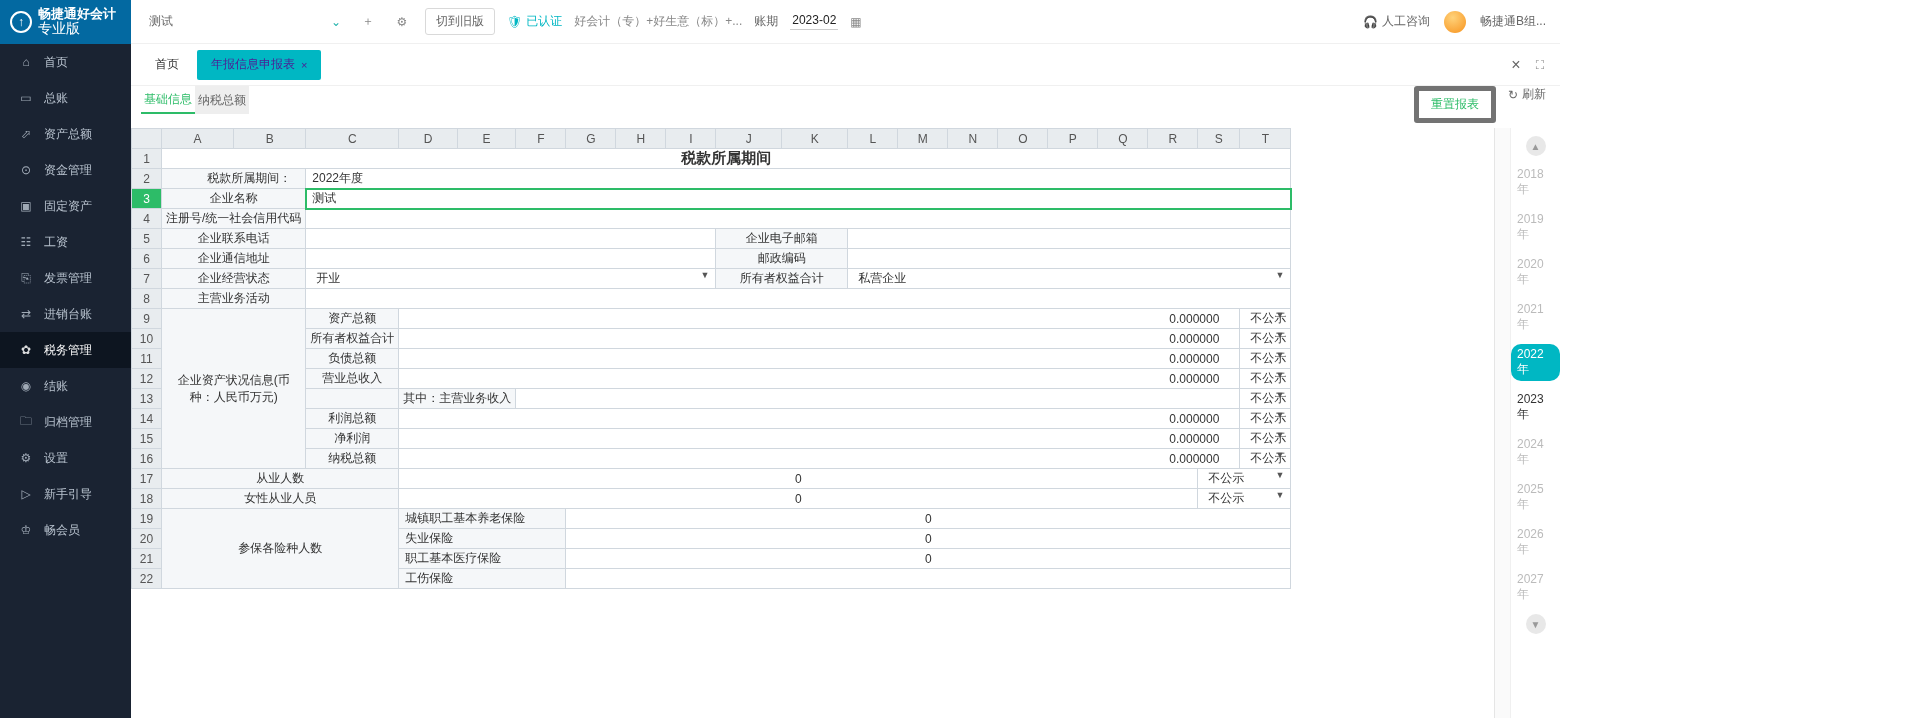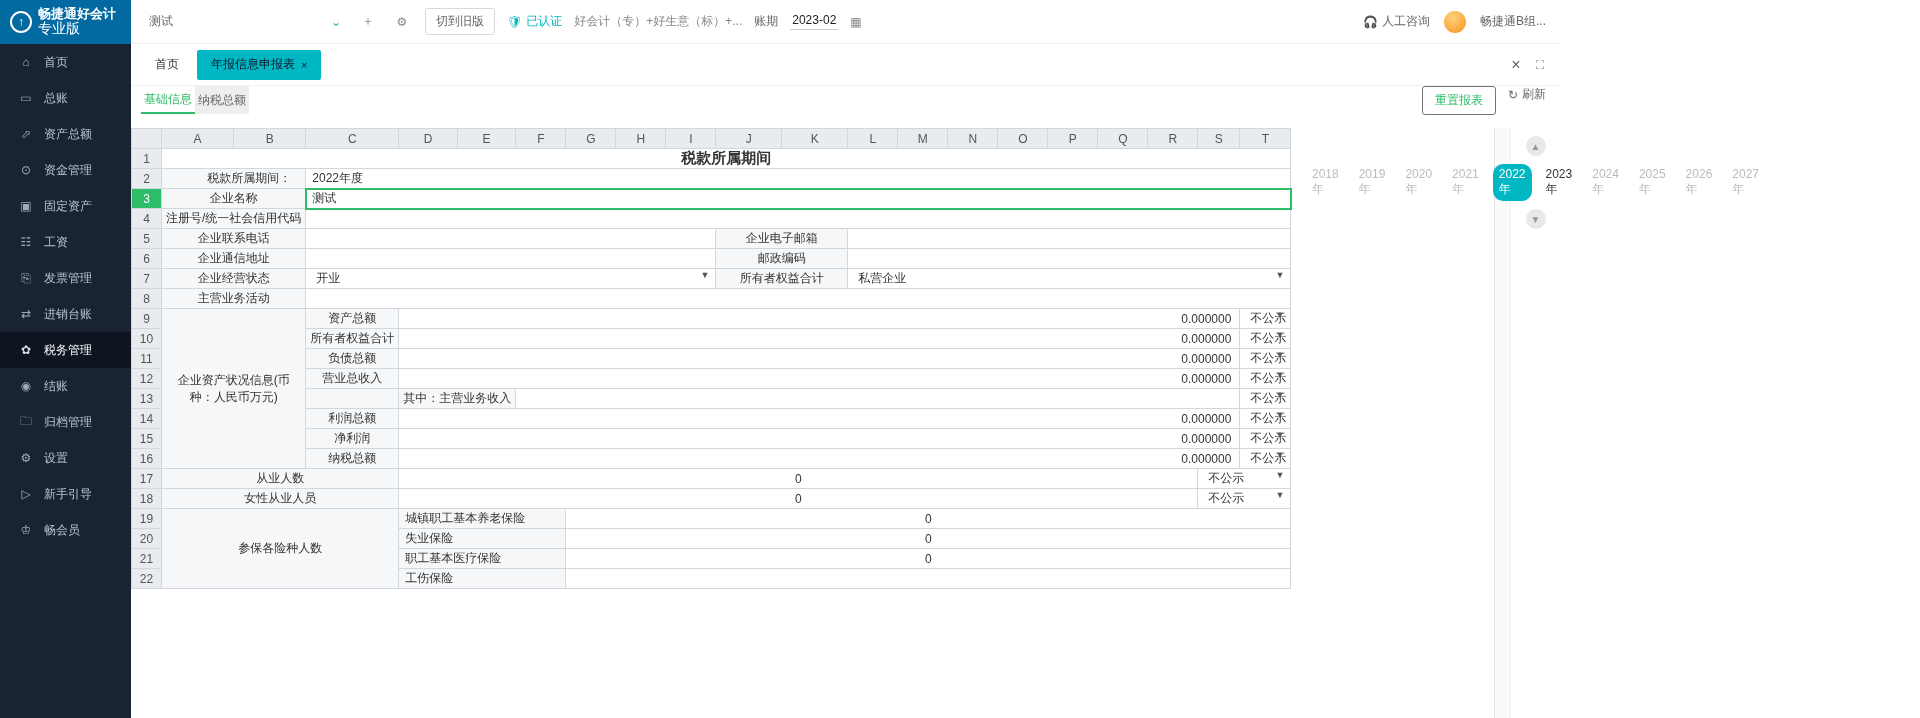--- a/index.html
+++ b/index.html
@@ -24,41 +24,41 @@
 .top-spacer{flex:1}
 .verified{color:#00b7c3;display:flex;align-items:center;gap:4px}
 .plan-text{color:#888}
 .period-label{color:#666}
 .period-val{color:#222;border-bottom:1px solid #ccc;padding:0 2px 2px;cursor:pointer}
 .top-right{display:flex;align-items:center;gap:14px}
 .consult{display:flex;align-items:center;gap:4px;color:#666;cursor:pointer}
 .avatar{width:22px;height:22px;border-radius:50%;background:radial-gradient(circle at 40% 30%,#ffd27a,#f7931e);display:inline-block}
 .tabbar{height:42px;display:flex;align-items:center;padding:0 10px;gap:4px;border-bottom:1px solid #f0f0f0}
 .tab{padding:0 14px;height:30px;display:flex;align-items:center;gap:6px;cursor:pointer;color:#333;border-radius:2px}
-.tab.active{background:#00b7c3;color:#0f172a}
+.tab.active{background:#00b7c3;color:#4c1d95}
 .tab .x{font-size:11px;cursor:pointer}
 .tabbar-spacer{flex:1}
 .tab-close-all{width:20px;height:20px;display:flex;align-items:center;justify-content:center;color:#666;cursor:pointer;font-size:16px}
 .expand-btn{width:20px;height:20px;display:flex;align-items:center;justify-content:center;color:#888;cursor:pointer}
 .subhdr{height:42px;display:flex;align-items:flex-start;padding:0 0 15px 10px}
 .subtabs{display:flex}
 .subtab{width:54px;height:28px;display:flex;align-items:center;justify-content:center;background:#eee;color:#666;cursor:pointer}
 .subtab.active{background:#fff;color:#2dbc68;border-bottom:2px solid #2dbc68}
 .subhdr-spacer{flex:1}
-.reset-btn{border:1px solid #737373;color:#2dbc68;padding:5px 12px;border-radius:3px;cursor:pointer;margin-right:12px}
+.reset-btn{border:5px solid #737373;color:#2dbc68;padding:5px 12px;border-radius:3px;cursor:pointer;margin-right:12px}
 .refresh-btn{display:flex;align-items:center;gap:4px;color:#666;cursor:pointer;margin-right:14px}
 .sheet-wrap{flex:1;display:flex;min-height:0}
 .sheet-scroll{flex:1;overflow:auto;position:relative}
 .sheet{border-collapse:collapse;table-layout:fixed}
 .sheet td,.sheet th{border:1px solid #d0d7de;height:20px;padding:0 4px;text-align:center;color:#333;background:#fff;font-size:12px;white-space:nowrap;overflow:hidden}
 .sheet .colhdr{background:#e8ecef;color:#555;font-weight:normal}
 .sheet .rowhdr{background:#e8ecef;color:#555;width:30px}
 .sheet .lbl{background:#f5f7f9}
 .sheet .title{font-size:15px;font-weight:bold}
-.sheet .num{text-align:right;padding-right:8px}
+.sheet .num{text-align:right;padding-right:20px}
 .sheet .dd{text-align:left;padding-left:10px;position:relative}
 .sheet .dd::after{content:"▼";position:absolute;right:6px;font-size:9px;color:#555}
 .sheet .selected{outline:2px solid #2dbc68;outline-offset:-1px}
 .sheet .lalign{text-align:left;padding-left:6px}
 .sheet .ralign{text-align:right;padding-right:14px}
 .vscroll{width:16px;border-left:1px solid #e5e5e5;background:#fafafa}
 .year-rail{width:50px;border-left:1px solid #f0f0f0;display:flex;flex-direction:column;align-items:center;padding:8px 0;gap:8px}
 .rail-arrow{width:20px;height:20px;border-radius:50%;background:#e8e8e8;color:#999;display:flex;align-items:center;justify-content:center;cursor:pointer;font-size:10px}
 .year-item{font-size:12px;color:#bbb;cursor:pointer;padding:3px 6px;border-radius:10px}
 .year-item.near{color:#333}
@@ -369,21 +369,21 @@
                 <td class="rowhdr">22</td>
                 <td colspan="3" class="lbl lalign">工伤保险</td>
                 <td colspan="14"></td>
               </tr>
             </tbody>
           </table>
       </div>
       <div class="vscroll"></div>
       <div class="year-rail">
         <span class="rail-arrow">▲</span>
-        <div id="years" style="display:flex;flex-direction:row;gap:8px;align-items:flex-end">
+        <div id="years" style="display:flex;flex-direction:column;gap:8px;align-items:flex-end">
             <span class="year-item">2018年</span>
             <span class="year-item">2019年</span>
             <span class="year-item">2020年</span>
             <span class="year-item">2021年</span>
             <span class="year-item active">2022年</span>
             <span class="year-item near">2023年</span>
             <span class="year-item">2024年</span>
             <span class="year-item">2025年</span>
             <span class="year-item">2026年</span>
             <span class="year-item">2027年</span>

